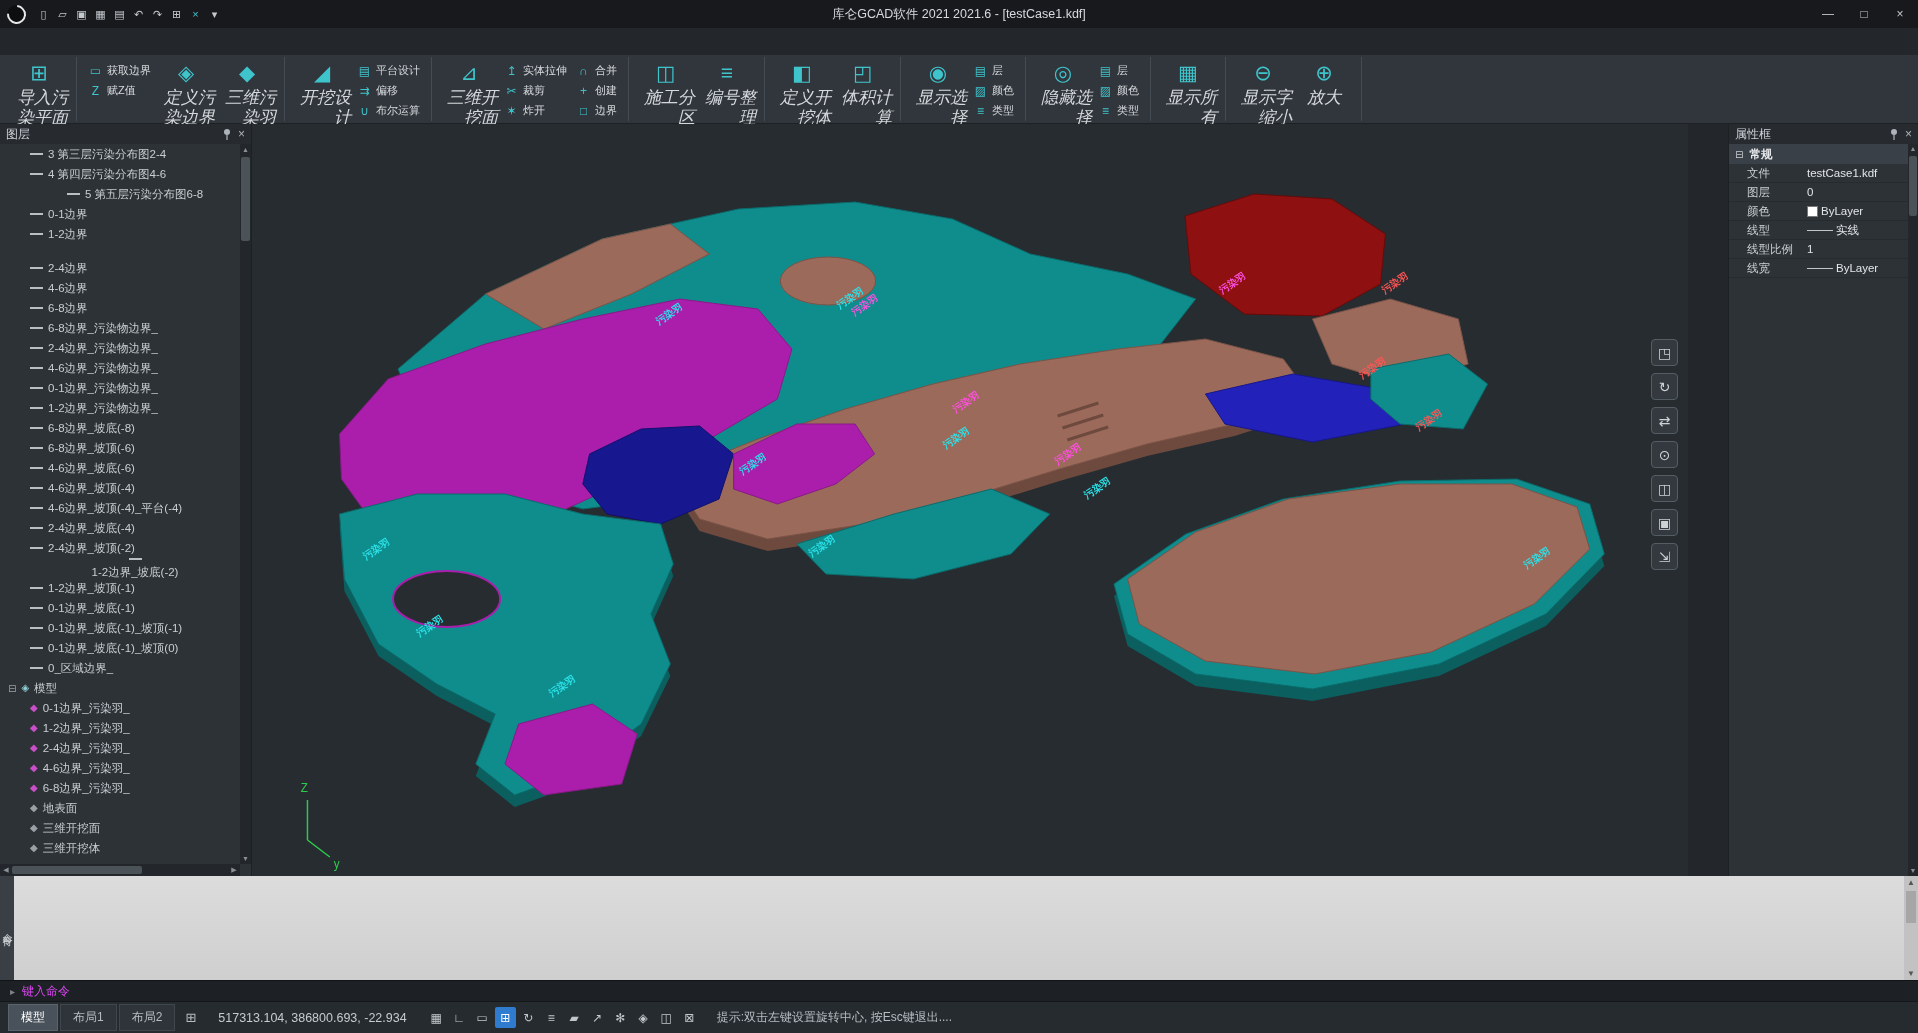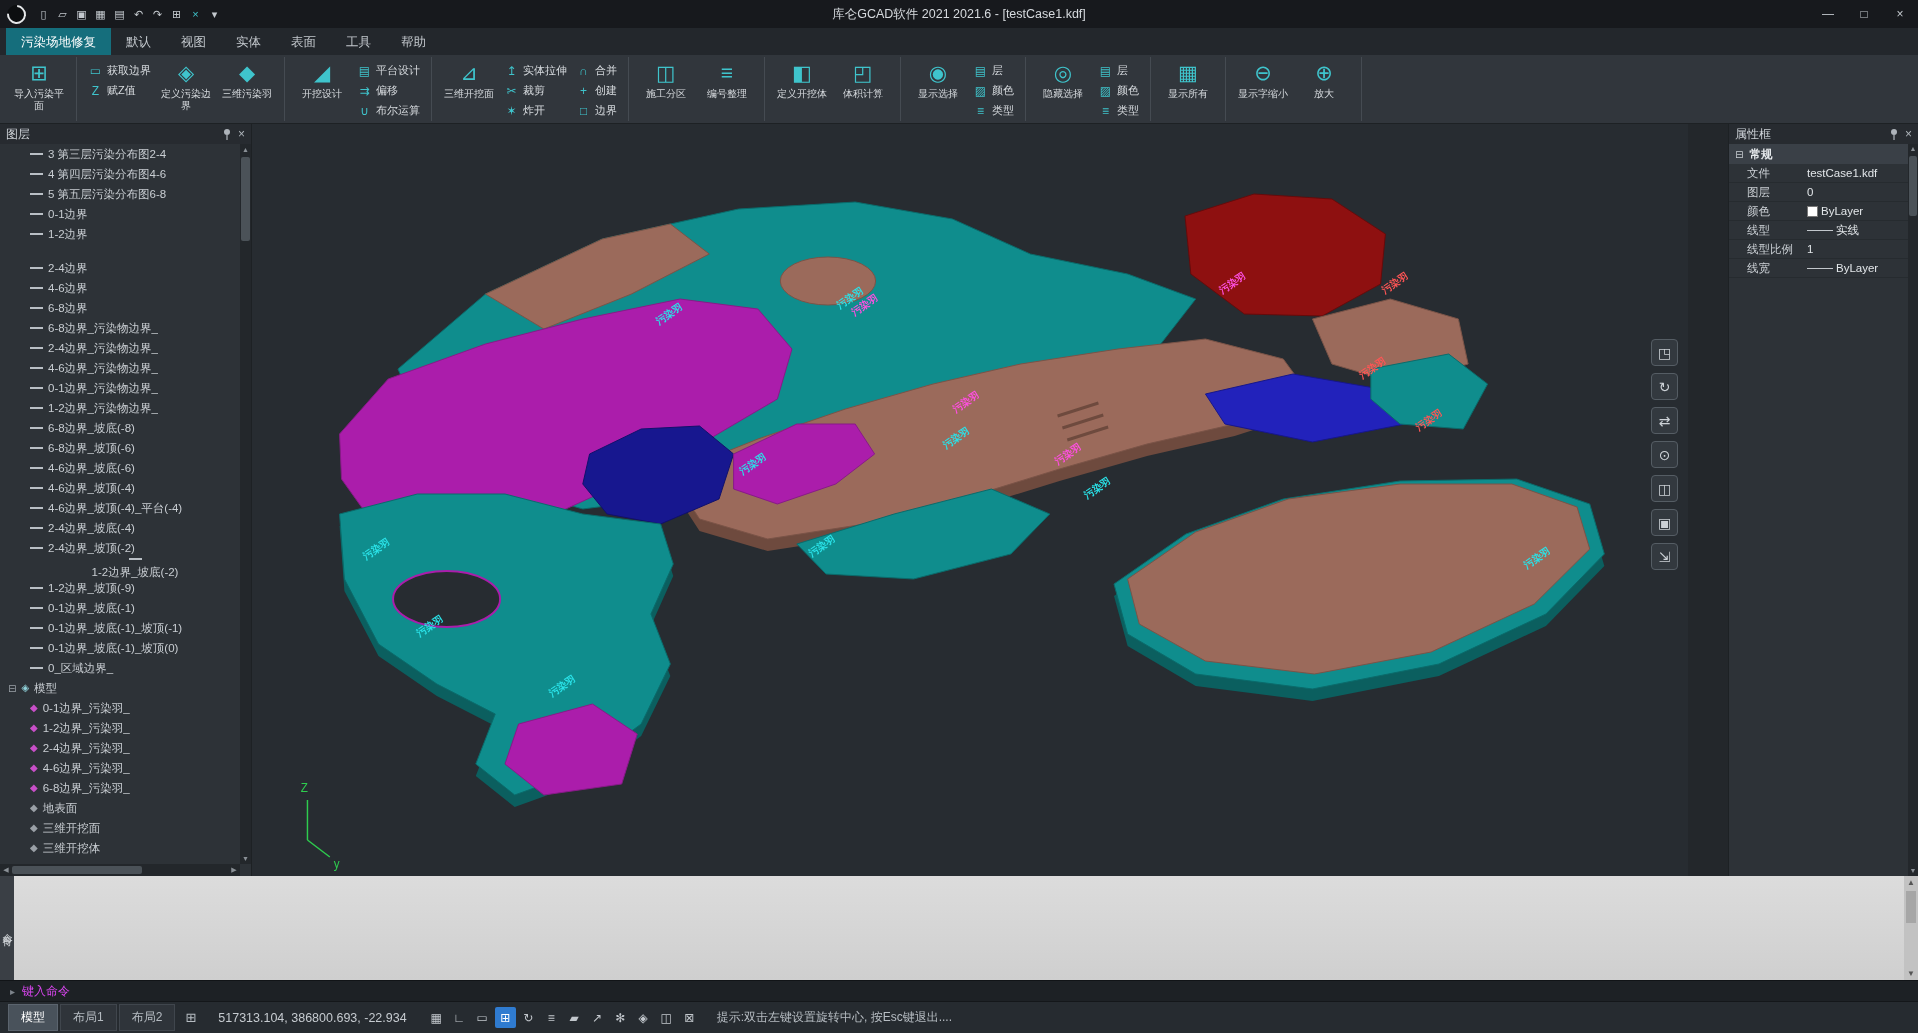--- a/index.html
+++ b/index.html
@@ -28,21 +28,21 @@
   .mtab { padding:6px 15px 5px; font-size:12.5px; color:#c3c8cd; white-space:nowrap; }
   .mtab.active { background:var(--tabactive); color:#ffffff; }
   
   .ribbon { position:absolute; top:55px; left:0; right:0; height:69px;
     background:var(--ribbon); display:flex; align-items:stretch;
     border-bottom:1px solid #1d2124; padding:2px 2px; }
   .rgroup { display:flex; align-items:flex-start; gap:3px; padding:1px 8px;
     border-right:1px solid #454b52; }
   .rbig { width:58px; display:flex; flex-direction:column; align-items:center; }
   .ric { height:30px; line-height:30px; font-size:21px; color:var(--accent); }
-  .rlb { font-size:10px; line-height:1.18; text-align:center; color:#d5d9dd; }
+  .rlb { font-size:17px; line-height:1.18; text-align:right; color:#d5d9dd;font-style:italic; }
   .rstack { display:flex; flex-direction:column; gap:1px; padding-top:3px; }
   .rsmall { display:flex; align-items:center; gap:4px; height:19px;
     font-size:11px; color:#d5d9dd; padding:0 3px; white-space:nowrap; }
   .sic { color:var(--accent); font-size:12px; width:15px; text-align:center; }
   
   .main { position:absolute; top:124px; left:0; right:0; height:752px; display:flex; }
   .lpanel { width:252px; position:relative; background:var(--panel);
     border-right:1px solid #1d2124; }
   .rpanel { width:190px; position:relative; background:var(--panel);
     border-left:1px solid #1d2124;margin-left:40px; }
@@ -151,29 +151,20 @@
         <span class="qbtn">▾</span>
       </div>
     <div class="title">库仑GCAD软件 2021 2021.6 - [testCase1.kdf]</div>
     <div class="wctrls">
       <div class="wbtn">—</div>
       <div class="wbtn">□</div>
       <div class="wbtn">×</div>
     </div>
   </div>
 
-  <div class="tabsbar">
-      <span class="mtab active">污染场地修复</span>
-      <span class="mtab">默认</span>
-      <span class="mtab">视图</span>
-      <span class="mtab">实体</span>
-      <span class="mtab">表面</span>
-      <span class="mtab">工具</span>
-      <span class="mtab">帮助</span>
-    </div>
 
   <div class="ribbon">
       <div class="rgroup">
         <div class="rbig">
           <div class="ric">⊞</div>
           <div class="rlb">导入污染平面</div>
         </div>
       </div>
       <div class="rgroup">
         <div class="rstack">
@@ -342,21 +333,21 @@
       </div>
       <div class="tree">
           <div class="trow" style="padding-left: 30px;">
             <span class="tdash"></span>
             <span class="tlb">3 第三层污染分布图2-4</span>
           </div>
           <div class="trow" style="padding-left: 30px;">
             <span class="tdash"></span>
             <span class="tlb">4 第四层污染分布图4-6</span>
           </div>
-          <div class="trow" style="padding-left: 30px;">
+          <div class="trow" style="padding-left: 30px; justify-content: center;">
             <span class="tdash"></span>
             <span class="tlb">5 第五层污染分布图6-8</span>
           </div>
           <div class="trow" style="padding-left: 30px;">
             <span class="tdash"></span>
             <span class="tlb">0-1边界</span>
           </div>
           <div class="trow" style="padding-left: 30px;">
             <span class="tdash"></span>
             <span class="tlb">1-2边界</span>
@@ -420,21 +411,21 @@
           <div class="trow" style="padding-left: 30px;">
             <span class="tdash"></span>
             <span class="tlb">2-4边界_坡顶(-2)</span>
           </div>
           <div class="trow" style="padding-left: 30px; flex-direction: column;">
             <span class="tdash"></span>
             <span class="tlb">1-2边界_坡底(-2)</span>
           </div>
           <div class="trow" style="padding-left: 30px;">
             <span class="tdash"></span>
-            <span class="tlb">1-2边界_坡顶(-9)</span>
+            <span class="tlb">1-2边界_坡顶(-1)</span>
           </div>
           <div class="trow" style="padding-left: 30px;">
             <span class="tdash"></span>
             <span class="tlb">0-1边界_坡底(-1)</span>
           </div>
           <div class="trow" style="padding-left: 30px;">
             <span class="tdash"></span>
             <span class="tlb">0-1边界_坡底(-1)_坡顶(-1)</span>
           </div>
           <div class="trow" style="padding-left: 30px;">

